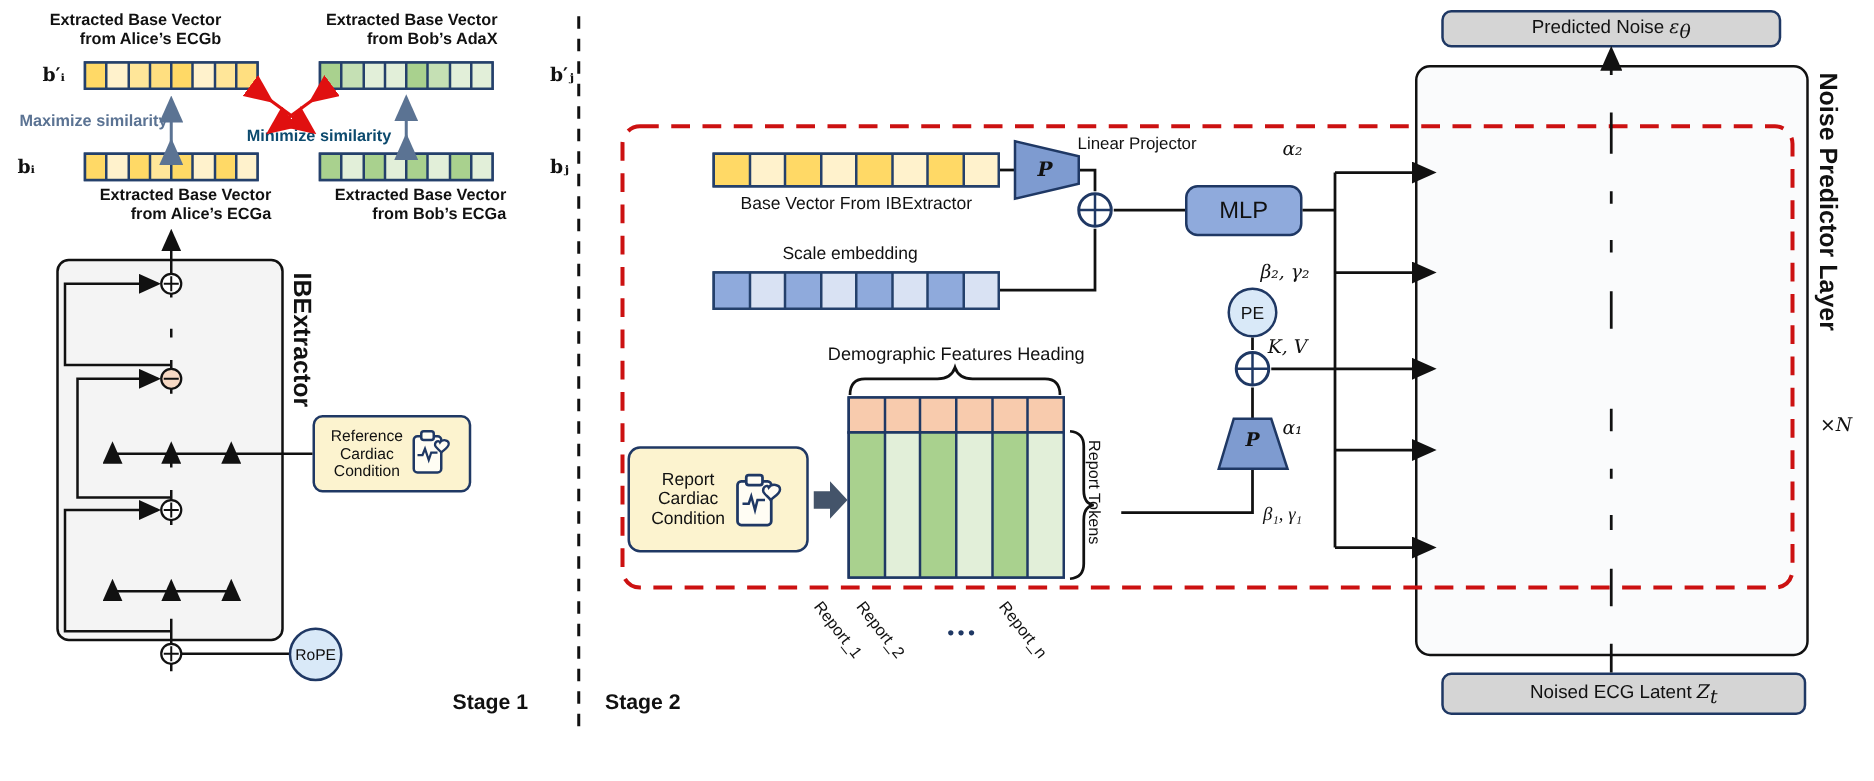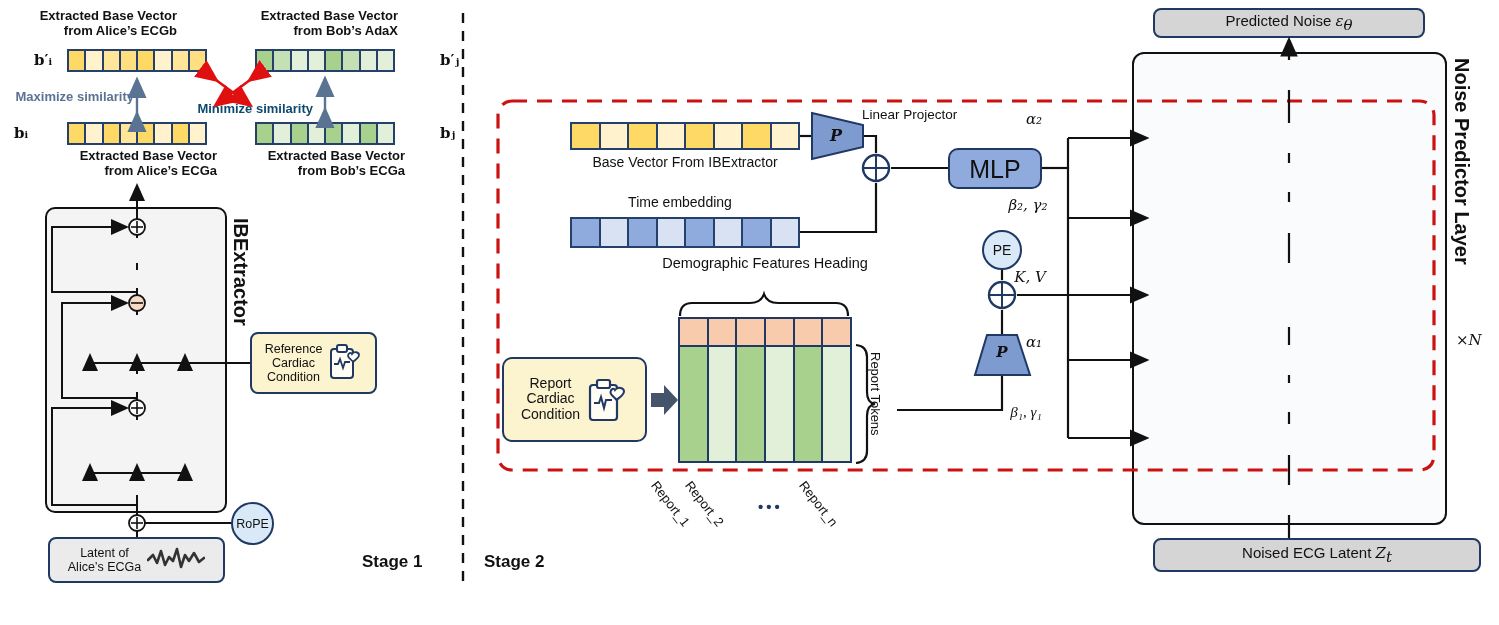--- a/index.html
+++ b/index.html
@@ -136,75 +136,64 @@
         <rect x="3" y="7" width="22" height="29" rx="3" fill="#FFFDF4" stroke="#1F3864" stroke-width="2"></rect>
         <rect x="9" y="3" width="10" height="7" rx="2" fill="#FFFDF4" stroke="#1F3864" stroke-width="2"></rect>
         <polyline points="6,22 10,22 12,17 15,26 17,20 22,20" fill="none" stroke="#1F3864" stroke-width="1.8"></polyline>
         <path d="M24 12 c2-3 7-2 7 1 c0 3-4 5-6 7 c-1-2-5-4-5-6 c0-3 3-4 4-2 z" fill="#FFFDF4" stroke="#1F3864" stroke-width="1.8"></path>
       </svg>
     </div>
   </div>
 
   <div class="circle" style="left:231px;top:502px;width:43px;height:43px;font-size:12.5px;">RoPE</div>
 
-  <div class="blk" style="left:48px;top:537px;width:177px;height:46px;background:#EBEBEB;border-width:2px;border-radius:8px;font-size:12.5px;">
-    <div class="boxtxt">
-      <div>
-        <div>Latent of</div>
-        <div>Alice’s ECGa</div>
-      </div>
-      <svg width="58" height="26" viewBox="0 0 58 26">
-        <polyline points="1,14 6,9 10,17 14,5 18,19 22,11 26,15 30,3 34,21 38,9 42,15 47,7 52,16 57,12" fill="none" stroke="#333" stroke-width="2.6" stroke-linejoin="round" stroke-linecap="round"></polyline>
-      </svg>
-    </div>
-  </div>
 
   <div class="stage" style="left:362px;top:552px;">Stage 1</div>
   <div class="stage" style="left:484px;top:552px;">Stage 2</div>
 
 
   <div class="vec" style="left:570px;top:122px;width:230px;height:28px;">
       <div class="cell" style="background: rgb(255, 217, 102);"></div>
       <div class="cell" style="background: rgb(255, 242, 204);"></div>
       <div class="cell" style="background: rgb(255, 217, 102);"></div>
       <div class="cell" style="background: rgb(255, 242, 204);"></div>
       <div class="cell" style="background: rgb(255, 217, 102);"></div>
       <div class="cell" style="background: rgb(255, 242, 204);"></div>
       <div class="cell" style="background: rgb(255, 217, 102);"></div>
       <div class="cell" style="background: rgb(255, 242, 204);"></div>
     </div>
   <div class="abs" style="left:560px;top:154px;width:250px;text-align:center;font-size:14px;">Base Vector From IBExtractor</div>
 
   <div class="abs" style="left:862px;top:107px;width:140px;font-size:13.5px;">Linear Projector</div>
   <div class="math" style="left:816px;top:126px;width:40px;font-size:16px;font-weight:bold;z-index:6;">P</div>
 
-  <div class="abs" style="left:600px;top:194px;width:160px;text-align:center;font-size:14px;">Time embedding</div>
+  <div class="abs" style="left:600px;top:194px;width:160px;text-align:center;font-size:14px;">Scale embedding</div>
   <div class="vec" style="left:570px;top:217px;width:230px;height:31px;">
       <div class="cell" style="background: rgb(143, 170, 220);"></div>
       <div class="cell" style="background: rgb(217, 226, 243);"></div>
       <div class="cell" style="background: rgb(143, 170, 220);"></div>
       <div class="cell" style="background: rgb(217, 226, 243);"></div>
       <div class="cell" style="background: rgb(143, 170, 220);"></div>
       <div class="cell" style="background: rgb(217, 226, 243);"></div>
       <div class="cell" style="background: rgb(143, 170, 220);"></div>
       <div class="cell" style="background: rgb(217, 226, 243);"></div>
     </div>
 
-  <div class="blk blue" style="left:948px;top:148px;width:94px;height:41px;border-width:2.4px;border-radius:10px;font-size:25px;">MLP</div>
+  <div class="blk blue" style="left:948px;top:148px;width:94px;height:41px;border-width:2.4px;border-radius:10px;font-size:19px;">MLP</div>
 
   <div class="circle" style="left:982px;top:230px;width:40px;height:40px;font-size:14px;">PE</div>
   <div class="math" style="left:984px;top:343px;width:36px;font-size:15px;font-weight:bold;z-index:6;">P</div>
 
   <div class="math" style="left:1008px;top:110px;width:52px;">α₂</div>
-  <div class="math" style="left:994px;top:196px;width:68px;">β₂, γ₂</div>
+  <div class="math" style="left:994px;top:208px;width:68px;">β₂, γ₂</div>
   <div class="math" style="left:1002px;top:268px;width:56px;">K, V</div>
   <div class="math" style="left:1008px;top:333px;width:52px;">α₁</div>
   <div class="math" style="left:992px;top:404px;width:68px;font-family:Liberation Serif, serif;">β₁, γ₁</div>
 
-  <div class="abs" style="left:640px;top:255px;width:250px;text-align:center;font-size:14.5px;">Demographic Features Heading</div>
+  <div class="abs" style="left:640px;top:276px;width:250px;text-align:center;font-size:14.5px;">Demographic Features Heading</div>
   <div class="gridbox" style="left:678px;top:317px;width:174px;height:30px;">
       <div class="cell" style="background: rgb(248, 203, 173);"></div>
       <div class="cell" style="background: rgb(248, 203, 173);"></div>
       <div class="cell" style="background: rgb(248, 203, 173);"></div>
       <div class="cell" style="background: rgb(248, 203, 173);"></div>
       <div class="cell" style="background: rgb(248, 203, 173);"></div>
       <div class="cell" style="background: rgb(248, 203, 173);"></div>
     </div>
   <div class="gridbox" style="left:678px;top:345px;width:174px;height:118px;">
       <div class="cell" style="background: rgb(169, 209, 142);"></div>
@@ -251,21 +240,21 @@
   <div class="blk green rbig" style="left:1153px;top:263px;width:272px;height:64px;font-size:17px;">
     <div>
         <div>MultiHead</div>
         <div>CrossAttention</div>
       </div>
   </div>
   <div class="blk red rbig" style="left:1153px;top:345px;width:272px;height:30px;font-size:17px;">Scale</div>
   <div class="blk ghost-tan rbig" style="left:1153px;top:383px;width:272px;height:29px;font-size:15px;">Noise Predictor Attention</div>
   <div class="blk red rbig" style="left:1153px;top:424px;width:272px;height:31px;font-size:17px;">LayerNorm</div>
   <div class="blk slate rbig" style="left:1153px;top:485px;width:272px;height:30px;font-size:15px;">Pre-AdaX Module</div>
-  <div class="blk gray rbig" style="left:1153px;top:538px;width:328px;height:34px;font-size:15px;">
+  <div class="blk gray rbig" style="left:1153px;top:538px;width:292px;height:34px;font-size:15px;">
     <span><span>Noised ECG Latent </span><i class="math" style="position:static;">Z</i><sub class="math" style="position:static;">t</sub></span>
   </div>
 
   <svg id="connectors" width="1499" height="625" viewBox="0 0 1499 625">
     <defs>
       <marker id="ab" markerWidth="9" markerHeight="8" refX="7.5" refY="4" orient="auto">
           <path d="M0,0 L9,4 L0,8 z" fill="#111"></path>
         </marker>
       <marker id="as" markerWidth="9" markerHeight="8" refX="7.5" refY="4" orient="auto">
           <path d="M0,0 L9,4 L0,8 z" fill="#5B7393"></path>

